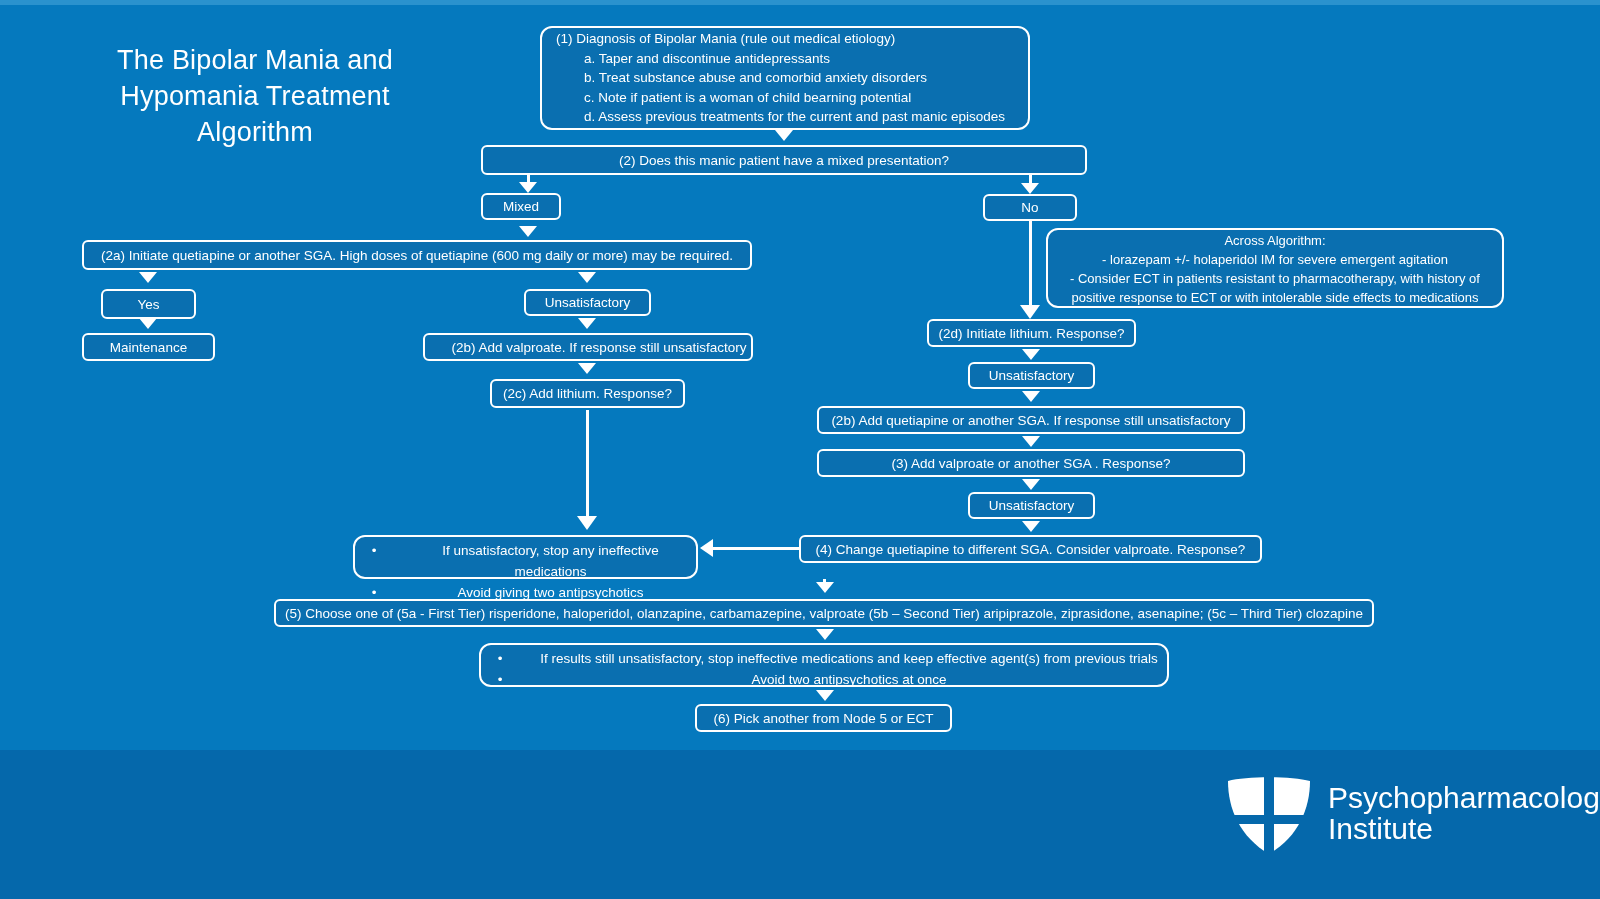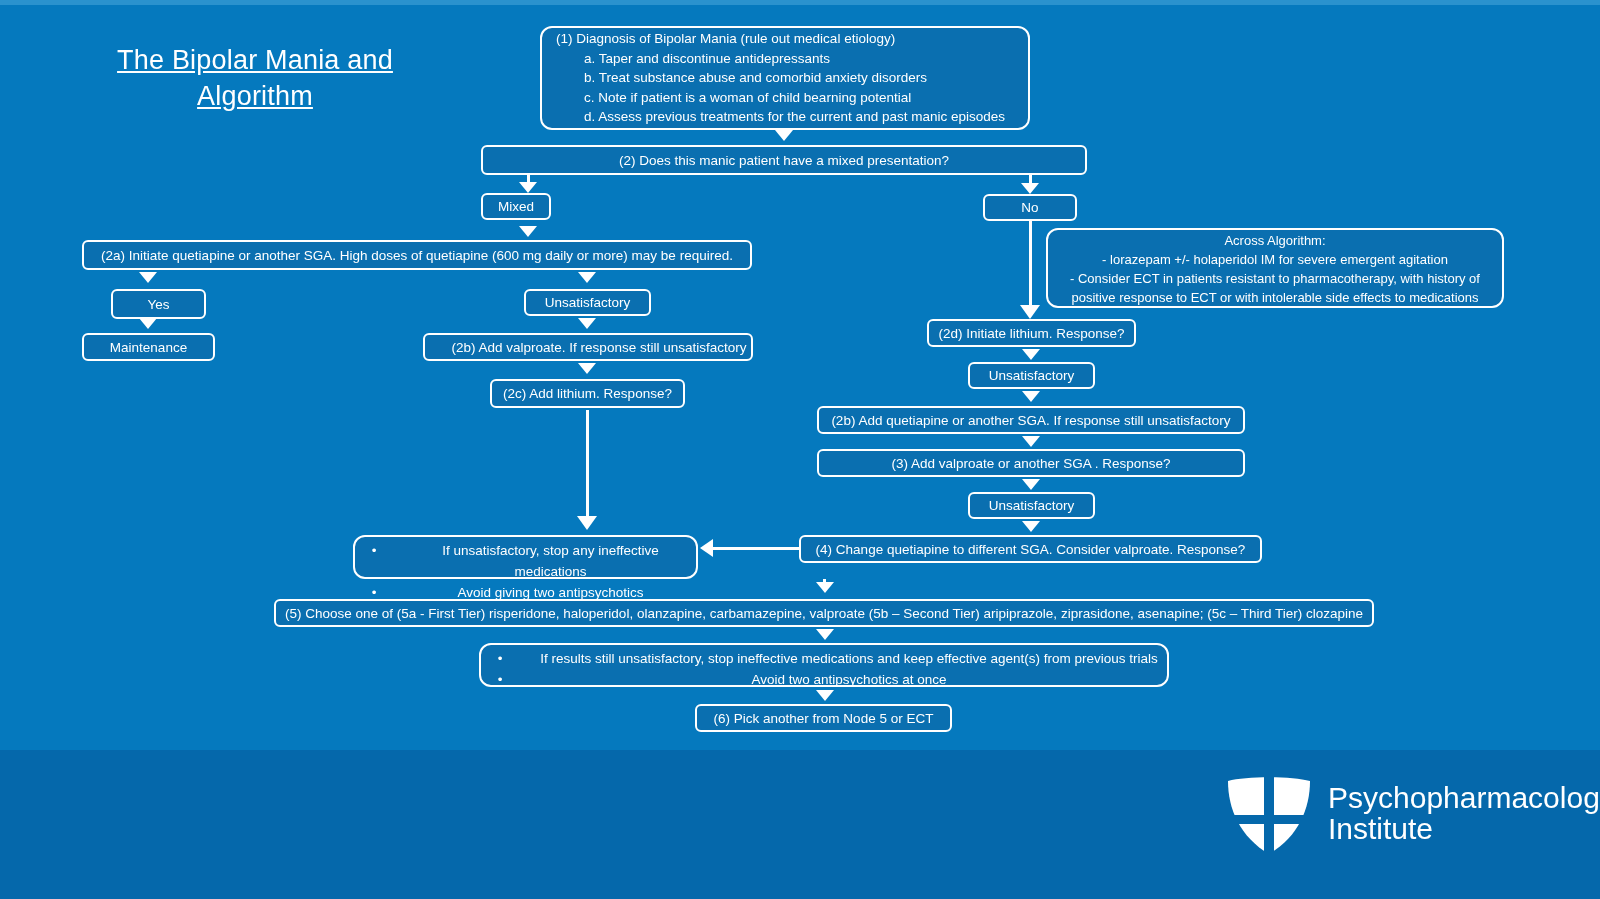--- a/index.html
+++ b/index.html
@@ -24,21 +24,20 @@
   
   #title{
     position:absolute;
     left:75px; top:42px; width:360px;
     text-align:center;
     font-size:27px;
     line-height:36px;
     font-weight:400;
     color:#FFFFFF;
     letter-spacing:0.2px;
-    text-decoration:underline;
   }
   
   .node{
     position:absolute;
     border:2px solid #FFFFFF;
     border-radius:6px;
     background:#0A6FB0;
     color:#FFFFFF;
     font-size:13.5px;
     line-height:19px;
@@ -96,20 +95,21 @@
 </head>
 <body>
 
 <div id="topstrip"></div>
 <div id="footer"></div>
 
 <div id="canvas">
 
   <div id="title">
     <span style="display:block"><span>The Bipolar Mania and</span></span>
+    <span style="display:block"><span>Hypomania Treatment</span></span>
     <span style="display:block"><span>Algorithm</span></span>
   </div>
 
   <div class="node multiline bigradius" style="left:540px; top:26px; width:490px; height:104px; text-align:left;">
     <span class="listline">(1) Diagnosis of Bipolar Mania (rule out medical etiology)</span>
     <span class="listline sub">a. Taper and discontinue antidepressants</span>
     <span class="listline sub">b. Treat substance abuse and comorbid anxiety disorders</span>
     <span class="listline sub">c. Note if patient is a woman of child bearning potential</span>
     <span class="listline sub">d. Assess previous treatments for the current and past manic episodes</span>
   </div>
@@ -117,21 +117,21 @@
 
   <div class="node" style="left:481px; top:145px; width:606px; height:30px;">
     <span>(2) Does this manic patient have a mixed presentation?</span>
   </div>
 
   <div class="vline" style="left:527px; top:175px; width:3px; height:9px;"></div>
   <div class="arrowdown" style="left:519px; top:182px;"></div>
   <div class="vline" style="left:1029px; top:175px; width:3px; height:10px;"></div>
   <div class="arrowdown" style="left:1021px; top:183px;"></div>
 
-  <div class="node" style="left:481px; top:193px; width:70px; height:27px;">
+  <div class="node" style="left:481px; top:193px; width:80px; height:27px;">
     <span>Mixed</span>
   </div>
   <div class="arrowdown" style="left:519px; top:226px;"></div>
 
   <div class="node" style="left:983px; top:194px; width:94px; height:27px;">
     <span>No</span>
   </div>
   <div class="vline" style="left:1029px; top:221px; height:87px;"></div>
   <div class="arrowdown big" style="left:1020px; top:305px;"></div>
 
@@ -141,21 +141,21 @@
     <span style="display:block">- Consider ECT in patients resistant to pharmacotherapy, with history of</span>
     <span style="display:block">positive response to ECT or with intolerable side effects to medications</span>
   </div>
 
   <div class="node" style="left:82px; top:240px; width:670px; height:30px;">
     <span>(2a) Initiate quetiapine or another SGA. High doses of quetiapine (600 mg daily or more) may be required.</span>
   </div>
   <div class="arrowdown" style="left:139px; top:272px;"></div>
   <div class="arrowdown" style="left:578px; top:272px;"></div>
 
-  <div class="node" style="left:111px; top:289px; width:95px; height:30px;">
+  <div class="node" style="left:101px; top:289px; width:95px; height:30px;">
     <span>Yes</span>
   </div>
   <div class="arrowdown" style="left:139px; top:318px;"></div>
   <div class="node" style="left:82px; top:333px; width:133px; height:28px;">
     <span>Maintenance</span>
   </div>
 
   <div class="node" style="left:524px; top:289px; width:127px; height:27px;">
     <span>Unsatisfactory</span>
   </div>

